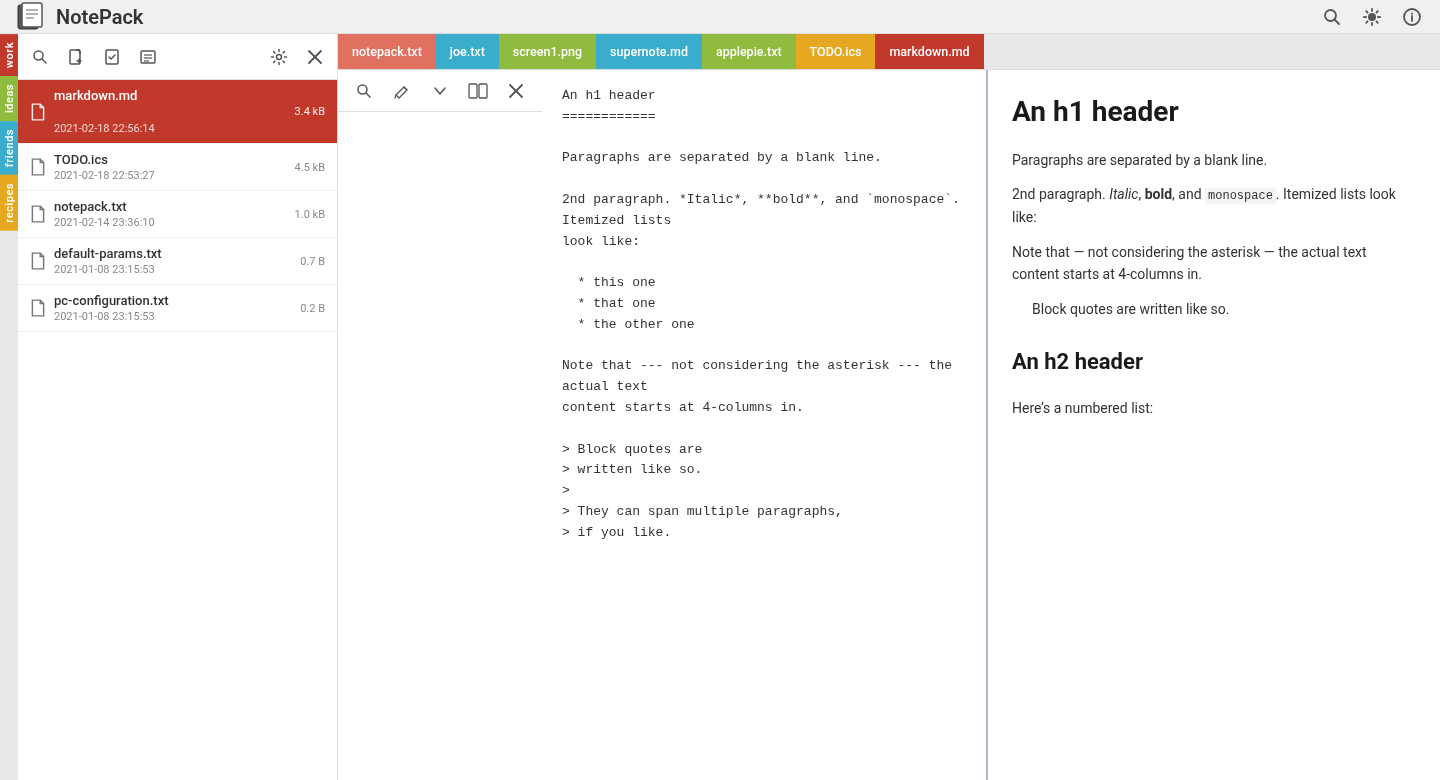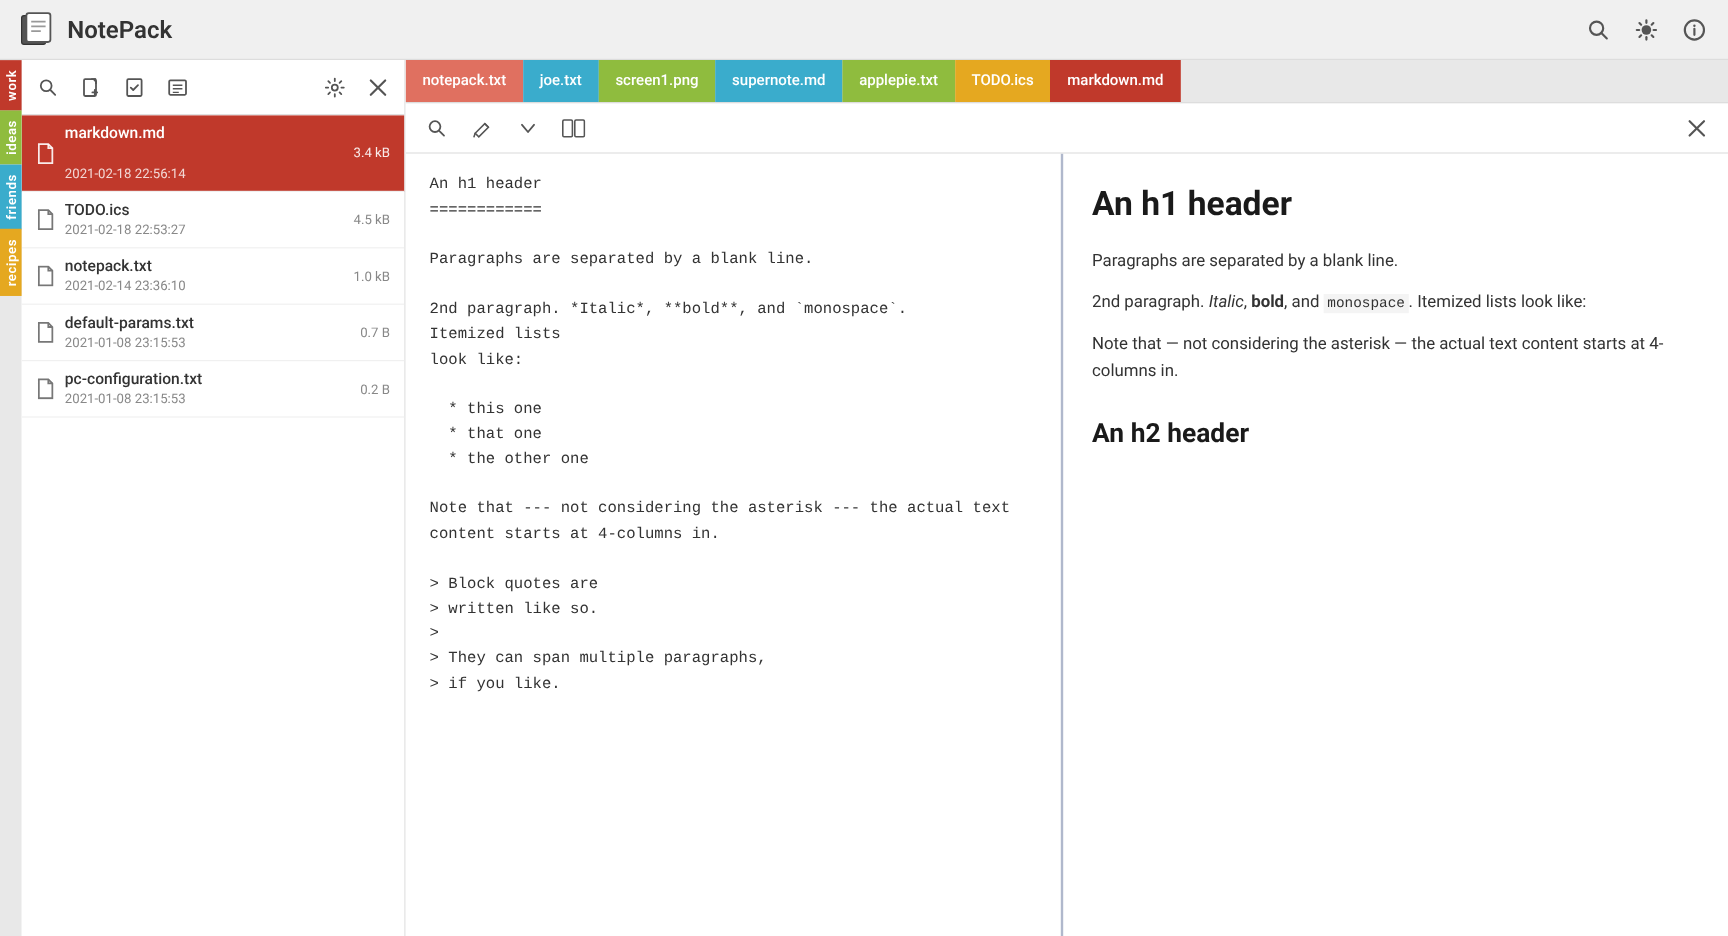--- a/index.html
+++ b/index.html
@@ -8,21 +8,21 @@
       background: #f0f0f0;
       width: 1440px;
       height: 780px;
       overflow: hidden;
       display: flex;
       flex-direction: column;
     }
 
     
     .topbar {
-      height: 50px;
+      height: 34px;
       background: #f0f0f0;
       display: flex;
       align-items: center;
       padding: 0 16px;
       border-bottom: 1px solid #ddd;
       flex-shrink: 0;
     }
     .topbar-logo {
       display: flex;
       align-items: center;
@@ -193,21 +193,21 @@
     .tab.screen1 { background: #8fbc3e; }
     .tab.supernote { background: #3aaccc; }
     .tab.applepie { background: #8fbc3e; }
     .tab.todo { background: #e5a820; }
     .tab.markdown { background: #c0392b; color: #fff; }
 
     
     .editor-wrapper {
       flex: 1;
       display: flex;
-      flex-direction: column;
+      flex-direction: row;
       overflow: hidden;
     }
     .editor-toolbar {
       height: 42px;
       border-bottom: 1px solid #e0e0e0;
       display: flex;
       align-items: center;
       padding: 0 12px;
       gap: 10px;
     }
@@ -531,19 +531,21 @@
 &gt;
 &gt; They can span multiple paragraphs,
 &gt; if you like.</div>
 
         <div class="preview-panel">
           <h1>An h1 header</h1>
           <p>Paragraphs are separated by a blank line.</p>
           <p>2nd paragraph. <em>Italic</em>, <strong>bold</strong>, and <code>monospace</code>. Itemized lists look like:</p>
           <p>Note that — not considering the asterisk — the actual text content starts at 4-columns in.</p>
           <blockquote>
+            <p>Block quotes are written like so.</p>
           </blockquote>
           <h2>An h2 header</h2>
+          <p>Here’s a numbered list:</p>
         </div>
       </div>
     </div>
   </div>
 </div>
 
 </body></html>

